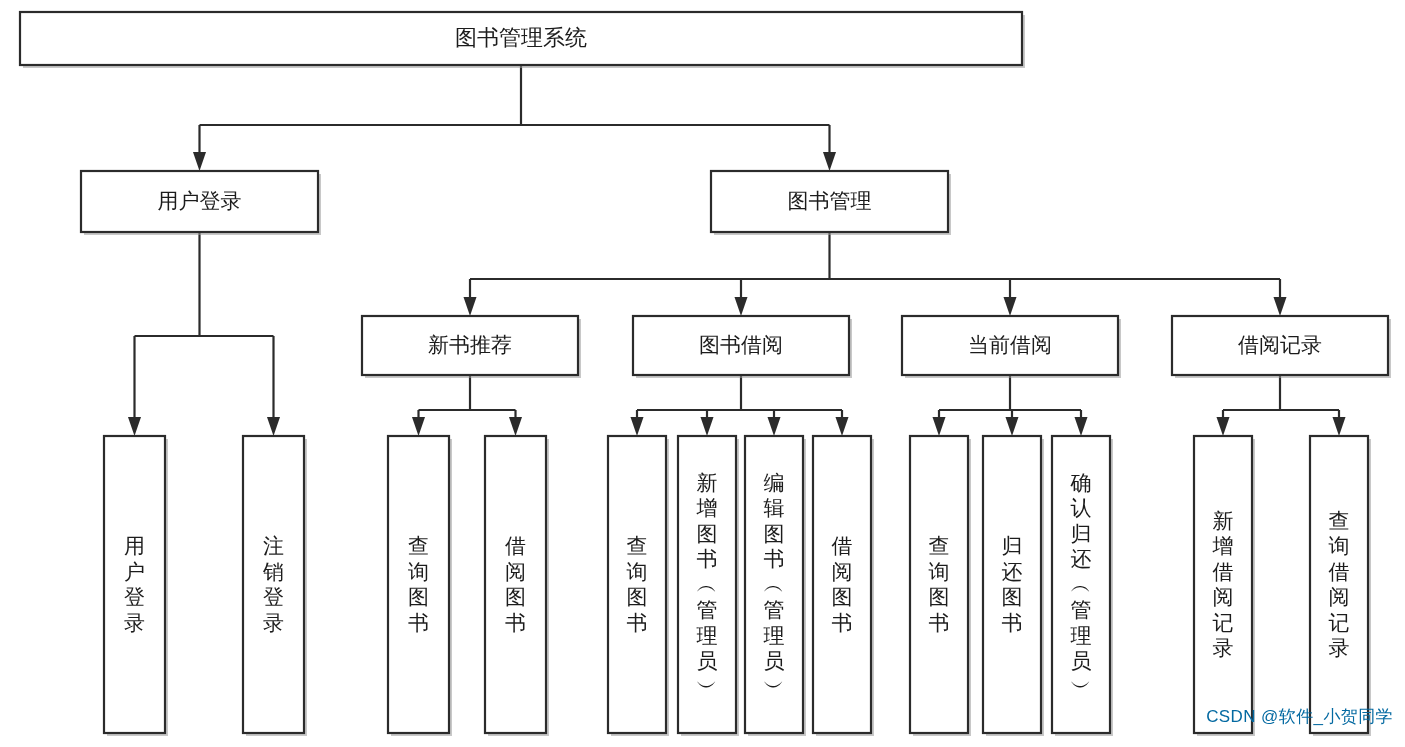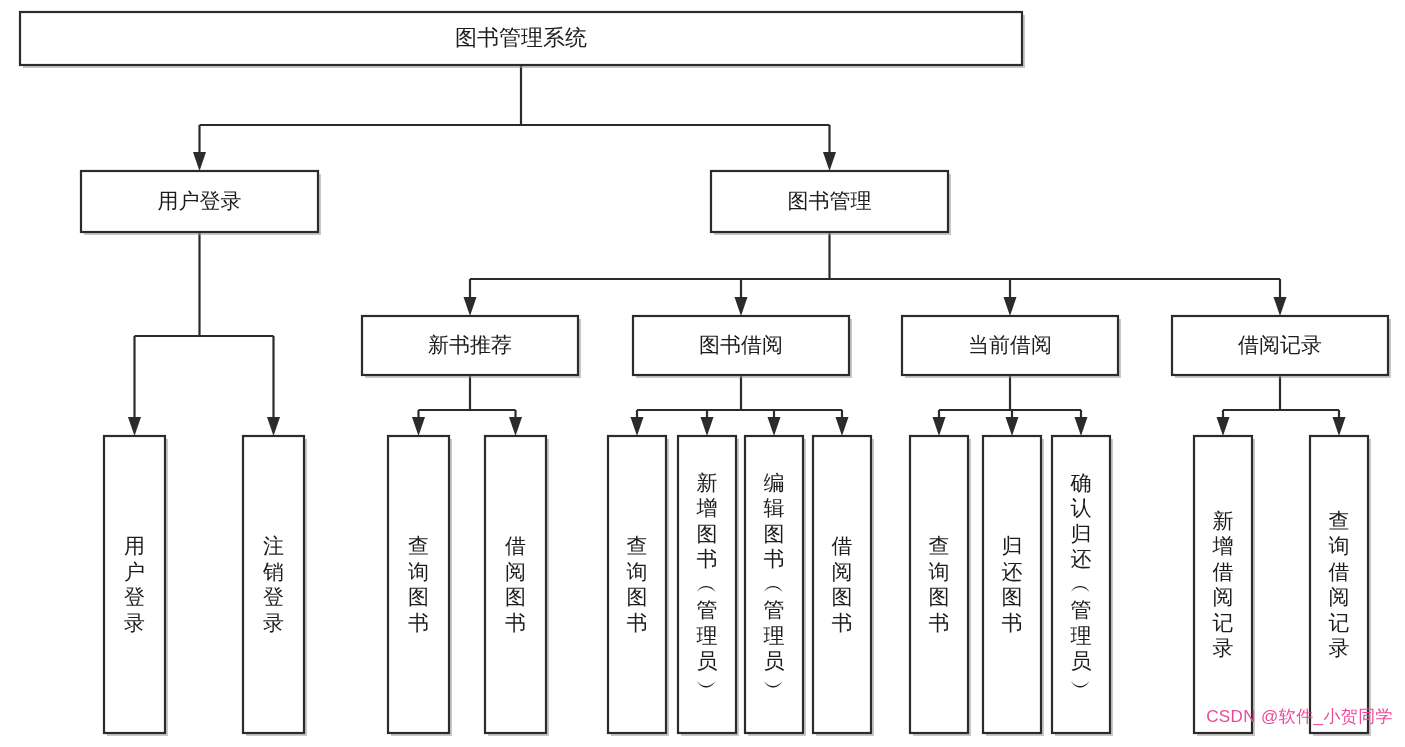--- a/index.html
+++ b/index.html
@@ -60,21 +60,21 @@
   }
   .title-text {
     font-size: 22px;
   }
   .watermark {
     position: absolute;
     right: 12px;
     bottom: 6px;
     font-family: "Liberation Sans", "DejaVu Sans", sans-serif;
     font-size: 17px;
-    color: #ec4899;
+    color: #0369a1;
     letter-spacing: 0.4px;
     white-space: nowrap;
     user-select: none;
   }
 </style>
 </head>
 <body>
 
 <div id="diagram-root">
   <svg class="flow" viewBox="0 0 1405 747">

